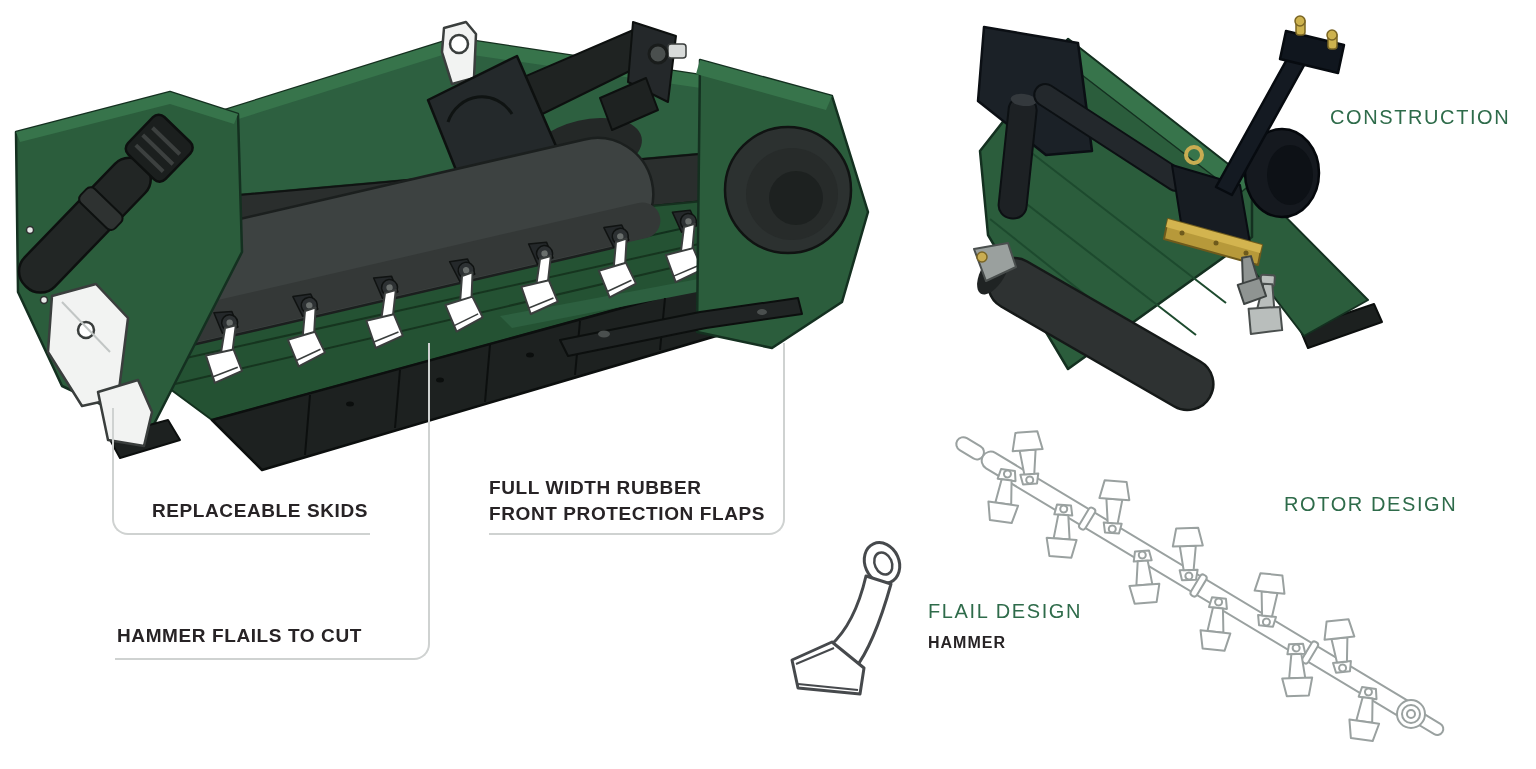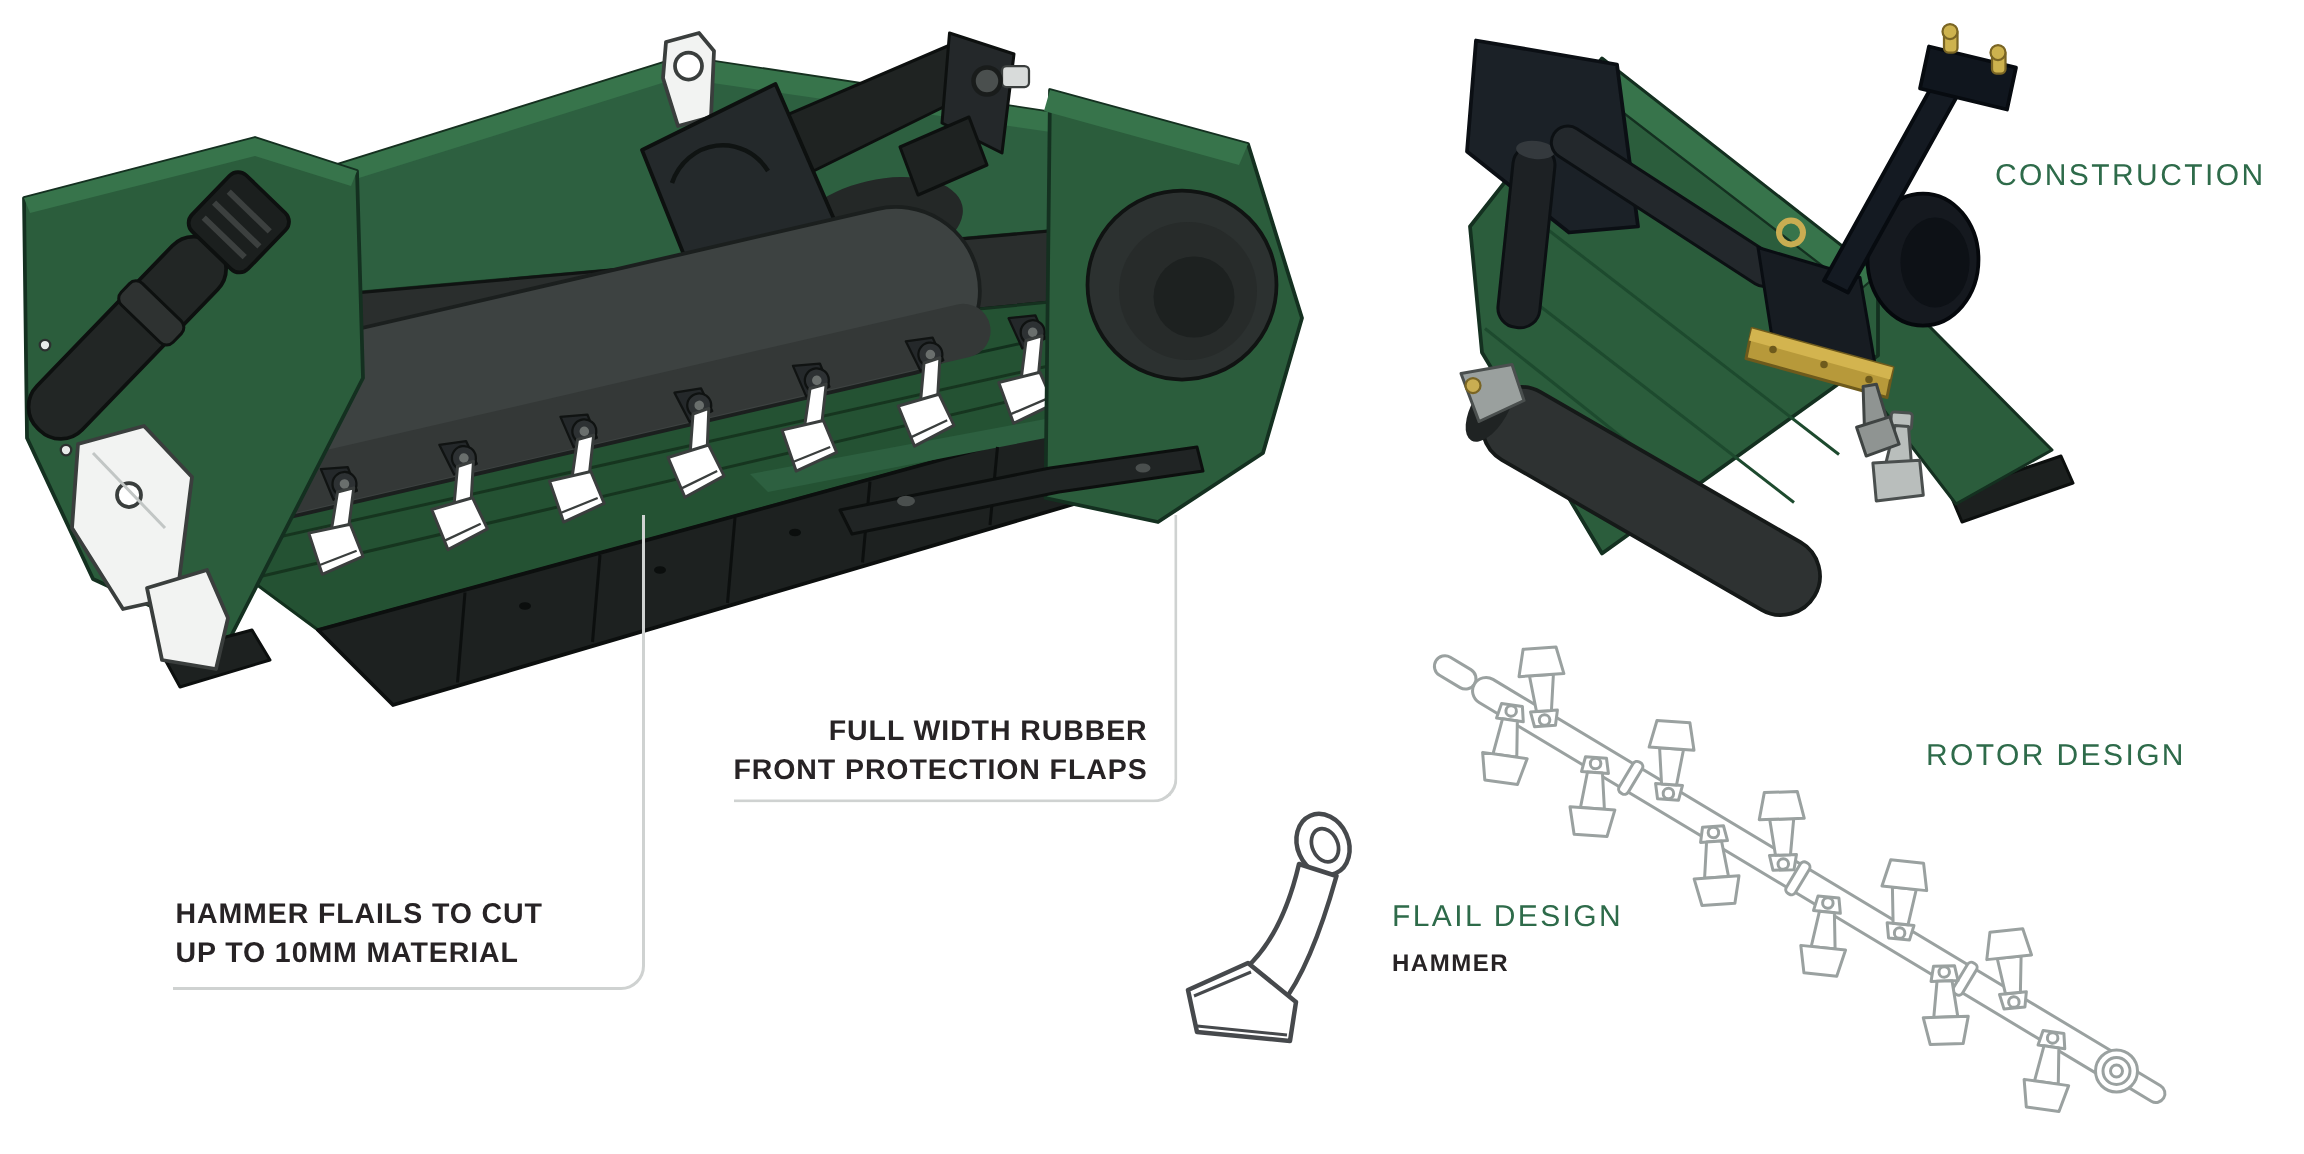--- a/index.html
+++ b/index.html
@@ -12,21 +12,21 @@
   #il-hammer{left:762px;top:518px;}
 
   .callout{position:absolute;border:0 solid #cfd2d1;}
   .callout.l-left{border-left-width:2px;border-bottom-width:2px;border-bottom-left-radius:16px;}
   .callout.l-right{border-right-width:2px;border-bottom-width:2px;border-bottom-right-radius:16px;}
   .callout .txt{position:absolute;font-weight:bold;color:#272325;font-size:19px;
                 letter-spacing:.6px;line-height:26px;white-space:nowrap;}
   #co-skids{left:112px;top:408px;width:256px;height:125px;}
   #co-skids .txt{right:2px;bottom:9px;text-align:right;}
   #co-flaps{left:489px;top:343px;width:294px;height:190px;}
-  #co-flaps .txt{left:0;bottom:6px;text-align:right;}
+  #co-flaps .txt{left:0;bottom:6px;}
   #co-hammer{left:115px;top:343px;width:313px;height:315px;}
   #co-hammer .txt{left:2px;bottom:9px;}
 
   .sec{position:absolute;font-weight:normal;color:#2e6b4a;font-size:20px;letter-spacing:1.6px;white-space:nowrap;}
   #sec-construction{left:1330px;top:106px;}
   #sec-rotor{left:1284px;top:493px;}
   #sec-flail{left:928px;top:600px;}
   .opt{position:absolute;font-weight:bold;color:#272325;font-size:16px;letter-spacing:1px;white-space:nowrap;}
   #opt-hammer{left:928px;top:634px;}
 </style>
@@ -246,32 +246,36 @@
         <ellipse cx="0" cy="0" rx="17" ry="21"></ellipse>
         <ellipse cx="1" cy="1" rx="8.5" ry="11.5" stroke-width="2.5"></ellipse>
       </g>
       <path d="M104,58 C97,88 86,112 68,128 L92,152 C108,132 120,98 129,66 Z"></path>
       <path d="M30,142 L70,124 L102,150 L98,176 L36,170 Z"></path>
       <path d="M36,166 L96,172" stroke-width="2"></path>
       <path d="M34,146 L72,130" stroke-width="2"></path>
     </g>
   </svg>
 
+  <div id="co-skids" class="callout l-left">
+    <div class="txt">
+      <span>REPLACEABLE SKIDS</span>
+    </div>
+  </div>
 
   <div id="co-flaps" class="callout l-right">
     <div class="txt">
       <span>FULL WIDTH RUBBER</span><br>
       <span>FRONT PROTECTION FLAPS</span>
     </div>
   </div>
 
   <div id="co-hammer" class="callout l-right">
     <div class="txt">
       <span>HAMMER FLAILS TO CUT</span><br>
-      <span>UP TO 10MM MATERIAL</span>
     </div>
   </div>
 
   <div id="sec-construction" class="sec">CONSTRUCTION</div>
   <div id="sec-rotor" class="sec">ROTOR DESIGN</div>
   <div id="sec-flail" class="sec">FLAIL DESIGN</div>
   <div id="opt-hammer" class="opt">HAMMER</div>
 
 </div>
 

